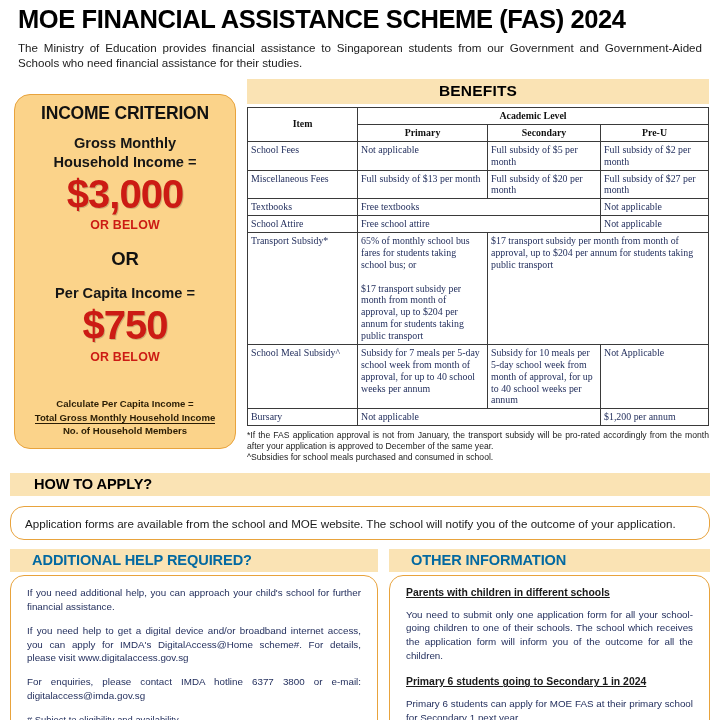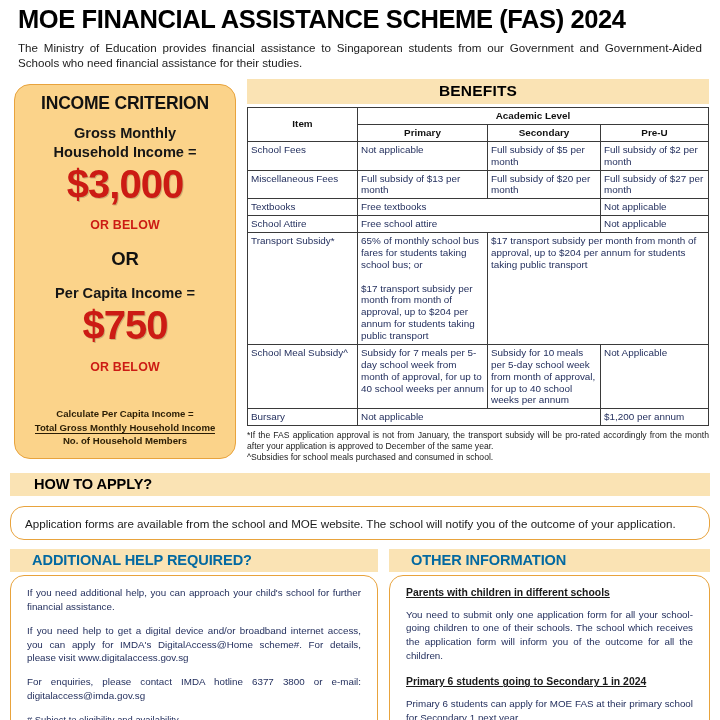--- a/index.html
+++ b/index.html
@@ -39,38 +39,39 @@
     text-align:center;
     min-height:320px;
   }
   .income-title{font-size:17.5px;font-weight:bold;color:#111;letter-spacing:-0.2px;margin:2px 0 10px;}
   .inc-lbl{font-size:14.6px;font-weight:bold;color:#161616;line-height:1.32;}
   .inc-amt{
     font-size:40px;font-weight:bold;color:#CC1B14;
     line-height:0.98;margin:3px 0 0;letter-spacing:-1px;
     text-shadow:1px 1px 0 rgba(0,0,0,0.18);
   }
-  .inc-below{font-size:12.4px;font-weight:bold;color:#CC1B14;letter-spacing:0.2px;margin-top:14px;}
+  .inc-below{font-size:12.4px;font-weight:bold;color:#CC1B14;letter-spacing:0.2px;margin-top:4px;}
   .inc-or{font-size:18.5px;font-weight:bold;color:#111;margin:16px 0 14px;}
   .calc-lbl{font-size:9.6px;font-weight:bold;color:#2a1d05;margin-top:34px;}
   .frac{display:inline-block;margin-top:3px;}
   .frac .num{font-size:9.6px;font-weight:bold;color:#2a1d05;border-bottom:1.1px solid #2a1d05;padding-bottom:0px;display:block;}
   .frac .den{font-size:9.6px;font-weight:bold;color:#2a1d05;display:block;padding-top:1px;}
 
   
   .benefits{flex:1;margin-left:11px;margin-right:1px;}
   .bar{
     background:#FAE3B4;
     font-size:15.5px;font-weight:bold;color:#000;
     text-align:center;padding:3px 0 4px;
     letter-spacing:0.2px;
   }
   table.bt{
     width:100%;border-collapse:collapse;margin-top:3px;
     table-layout:fixed;
+    font-family:Liberation Serif, serif;
   }
   table.bt td,table.bt th{
     border:1px solid #3a3a3a;
     font-size:9.9px;color:#24305e;
     padding:2px 3px;vertical-align:top;line-height:1.2;
     text-align:left;
   }
   table.bt th{color:#111;font-weight:bold;text-align:center;vertical-align:middle;}
   td.ctr{text-align:center;vertical-align:middle;}
   td.mid-v{vertical-align:middle;}

